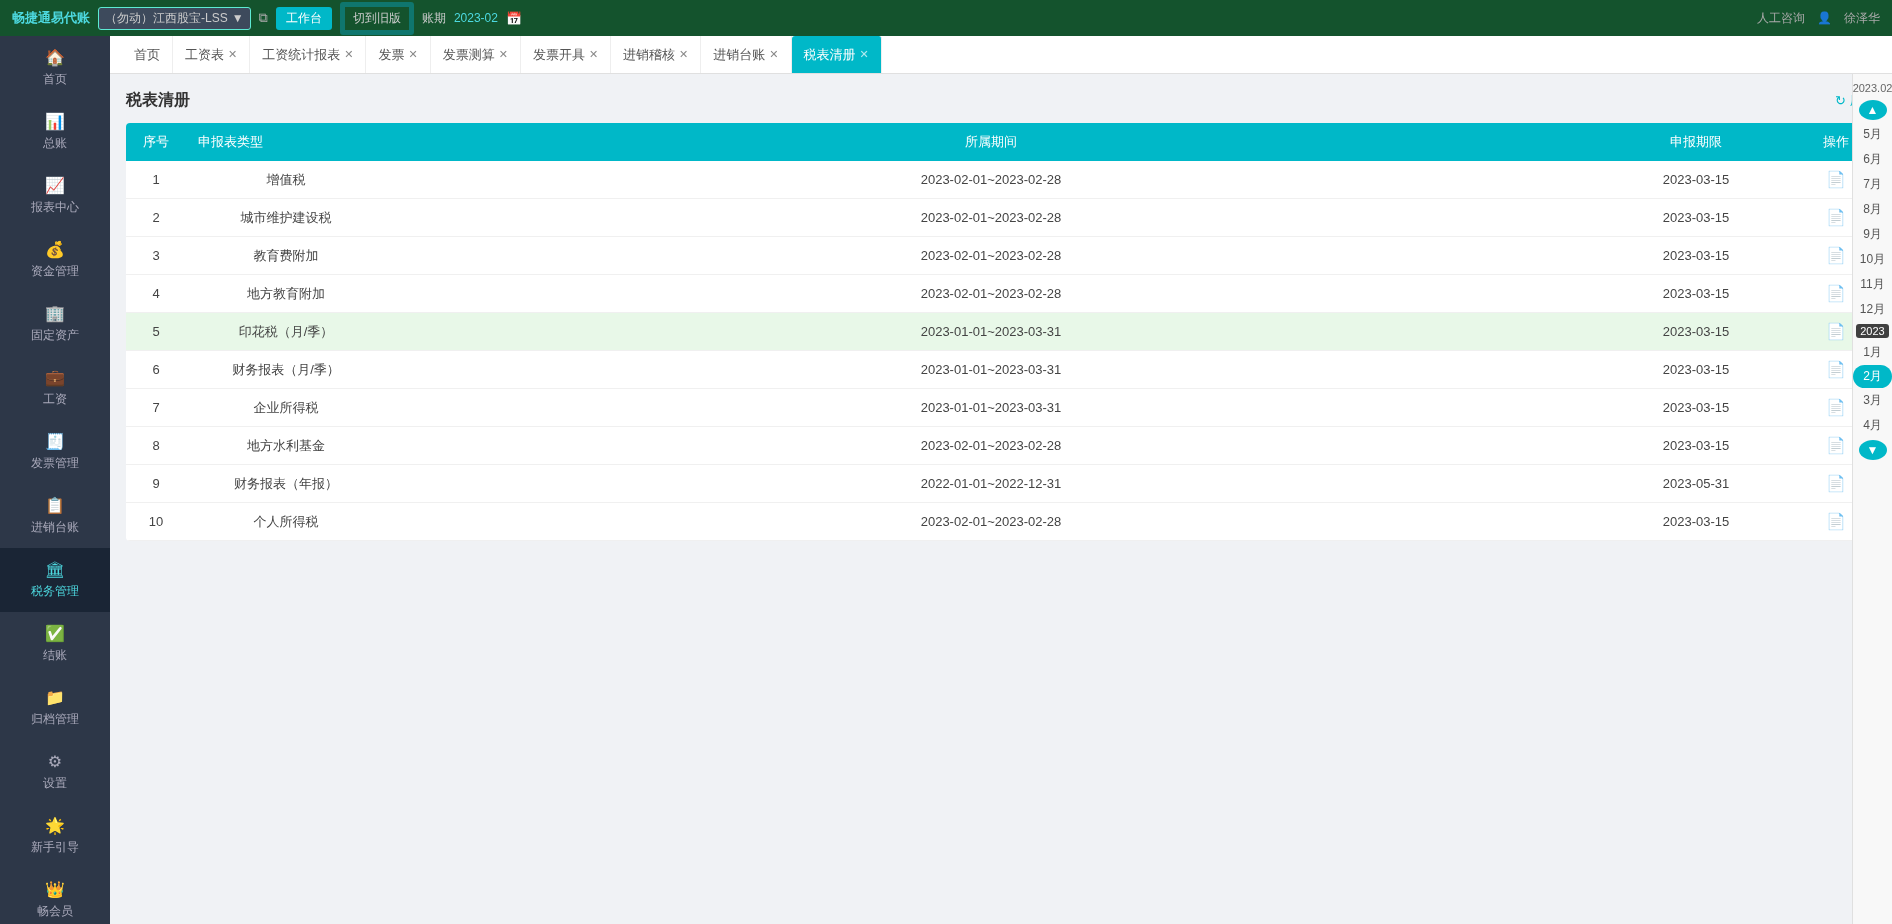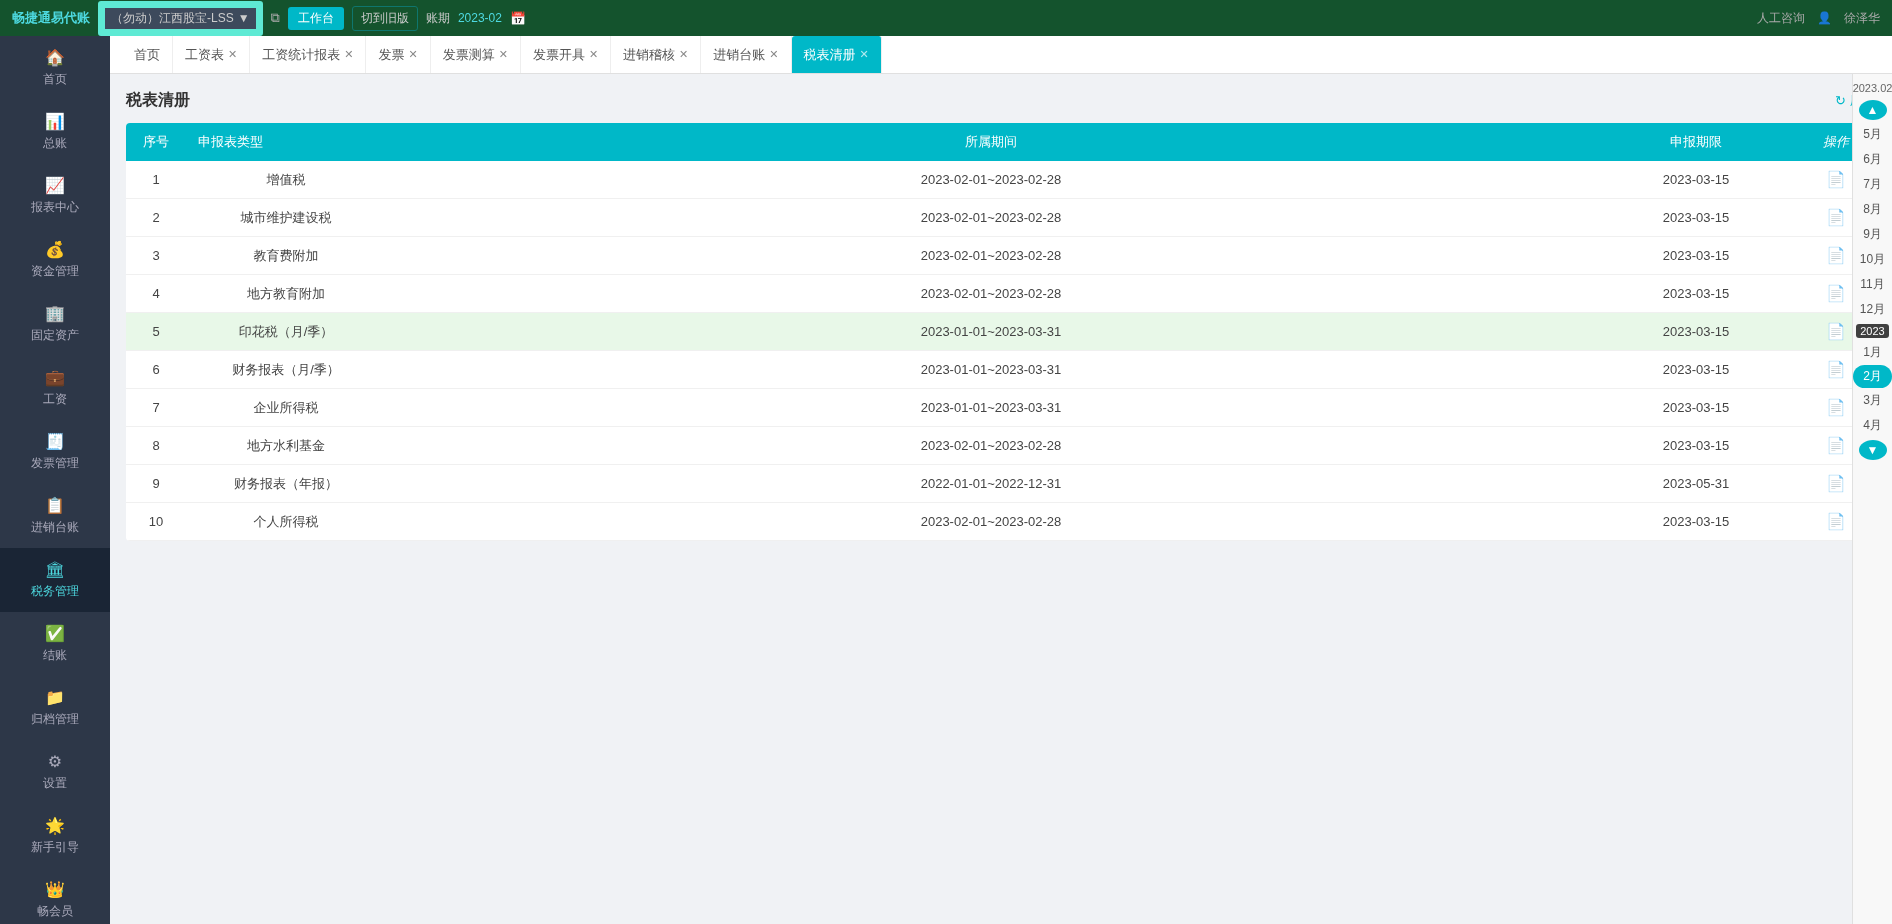--- a/index.html
+++ b/index.html
@@ -16,42 +16,42 @@
       flex-shrink: 0;
     }
     .top-header .logo-text {
       color: #4dd9e0;
       font-size: 13px;
       font-weight: bold;
     }
     .top-header .company-select {
       background: #3d4a5c;
       color: #ccc;
-      border: 7px solid #5eead4;
+      border: 1px solid #5eead4;
       border-radius: 3px;
       padding: 2px 6px;
       font-size: 12px;
       display: flex;
       align-items: center;
       gap: 4px;
       cursor: pointer;
     }
     .top-header .period-btn {
       background: #00b8c8;
       color: white;
       border: none;
       border-radius: 3px;
       padding: 3px 10px;
       font-size: 12px;
       cursor: pointer;
     }
     .top-header .switch-btn {
       background: transparent;
       color: #ccc;
-      border: 1px solid #0f766e;
+      border: 5px solid #0f766e;
       border-radius: 3px;
       padding: 3px 8px;
       font-size: 12px;
       cursor: pointer;
     }
     .top-header .period-label {
       color: #ccc;
       font-size: 12px;
     }
     .top-header .spacer { flex: 1; }
@@ -182,21 +182,21 @@
     .data-table thead th {
       padding: 10px 12px;
       text-align: center;
       font-weight: normal;
       font-size: 13px;
     }
     .data-table thead th:first-child { width: 60px; }
     .data-table thead th:nth-child(2) { width: 200px; text-align: left; }
     .data-table thead th:nth-child(3) { text-align: center; }
     .data-table thead th:nth-child(4) { width: 200px; text-align: center; }
-    .data-table thead th:last-child { width: 80px; font-style: italic; }
+    .data-table thead th:last-child { width: 80px; }
 
     .data-table tbody tr {
       border-bottom: 1px solid #f0f0f0;
     }
     .data-table tbody tr.highlighted { background: #e8f8e8; }
     .data-table tbody td {
       padding: 9px 12px;
       text-align: center;
       font-size: 13px;
       color: #444;

